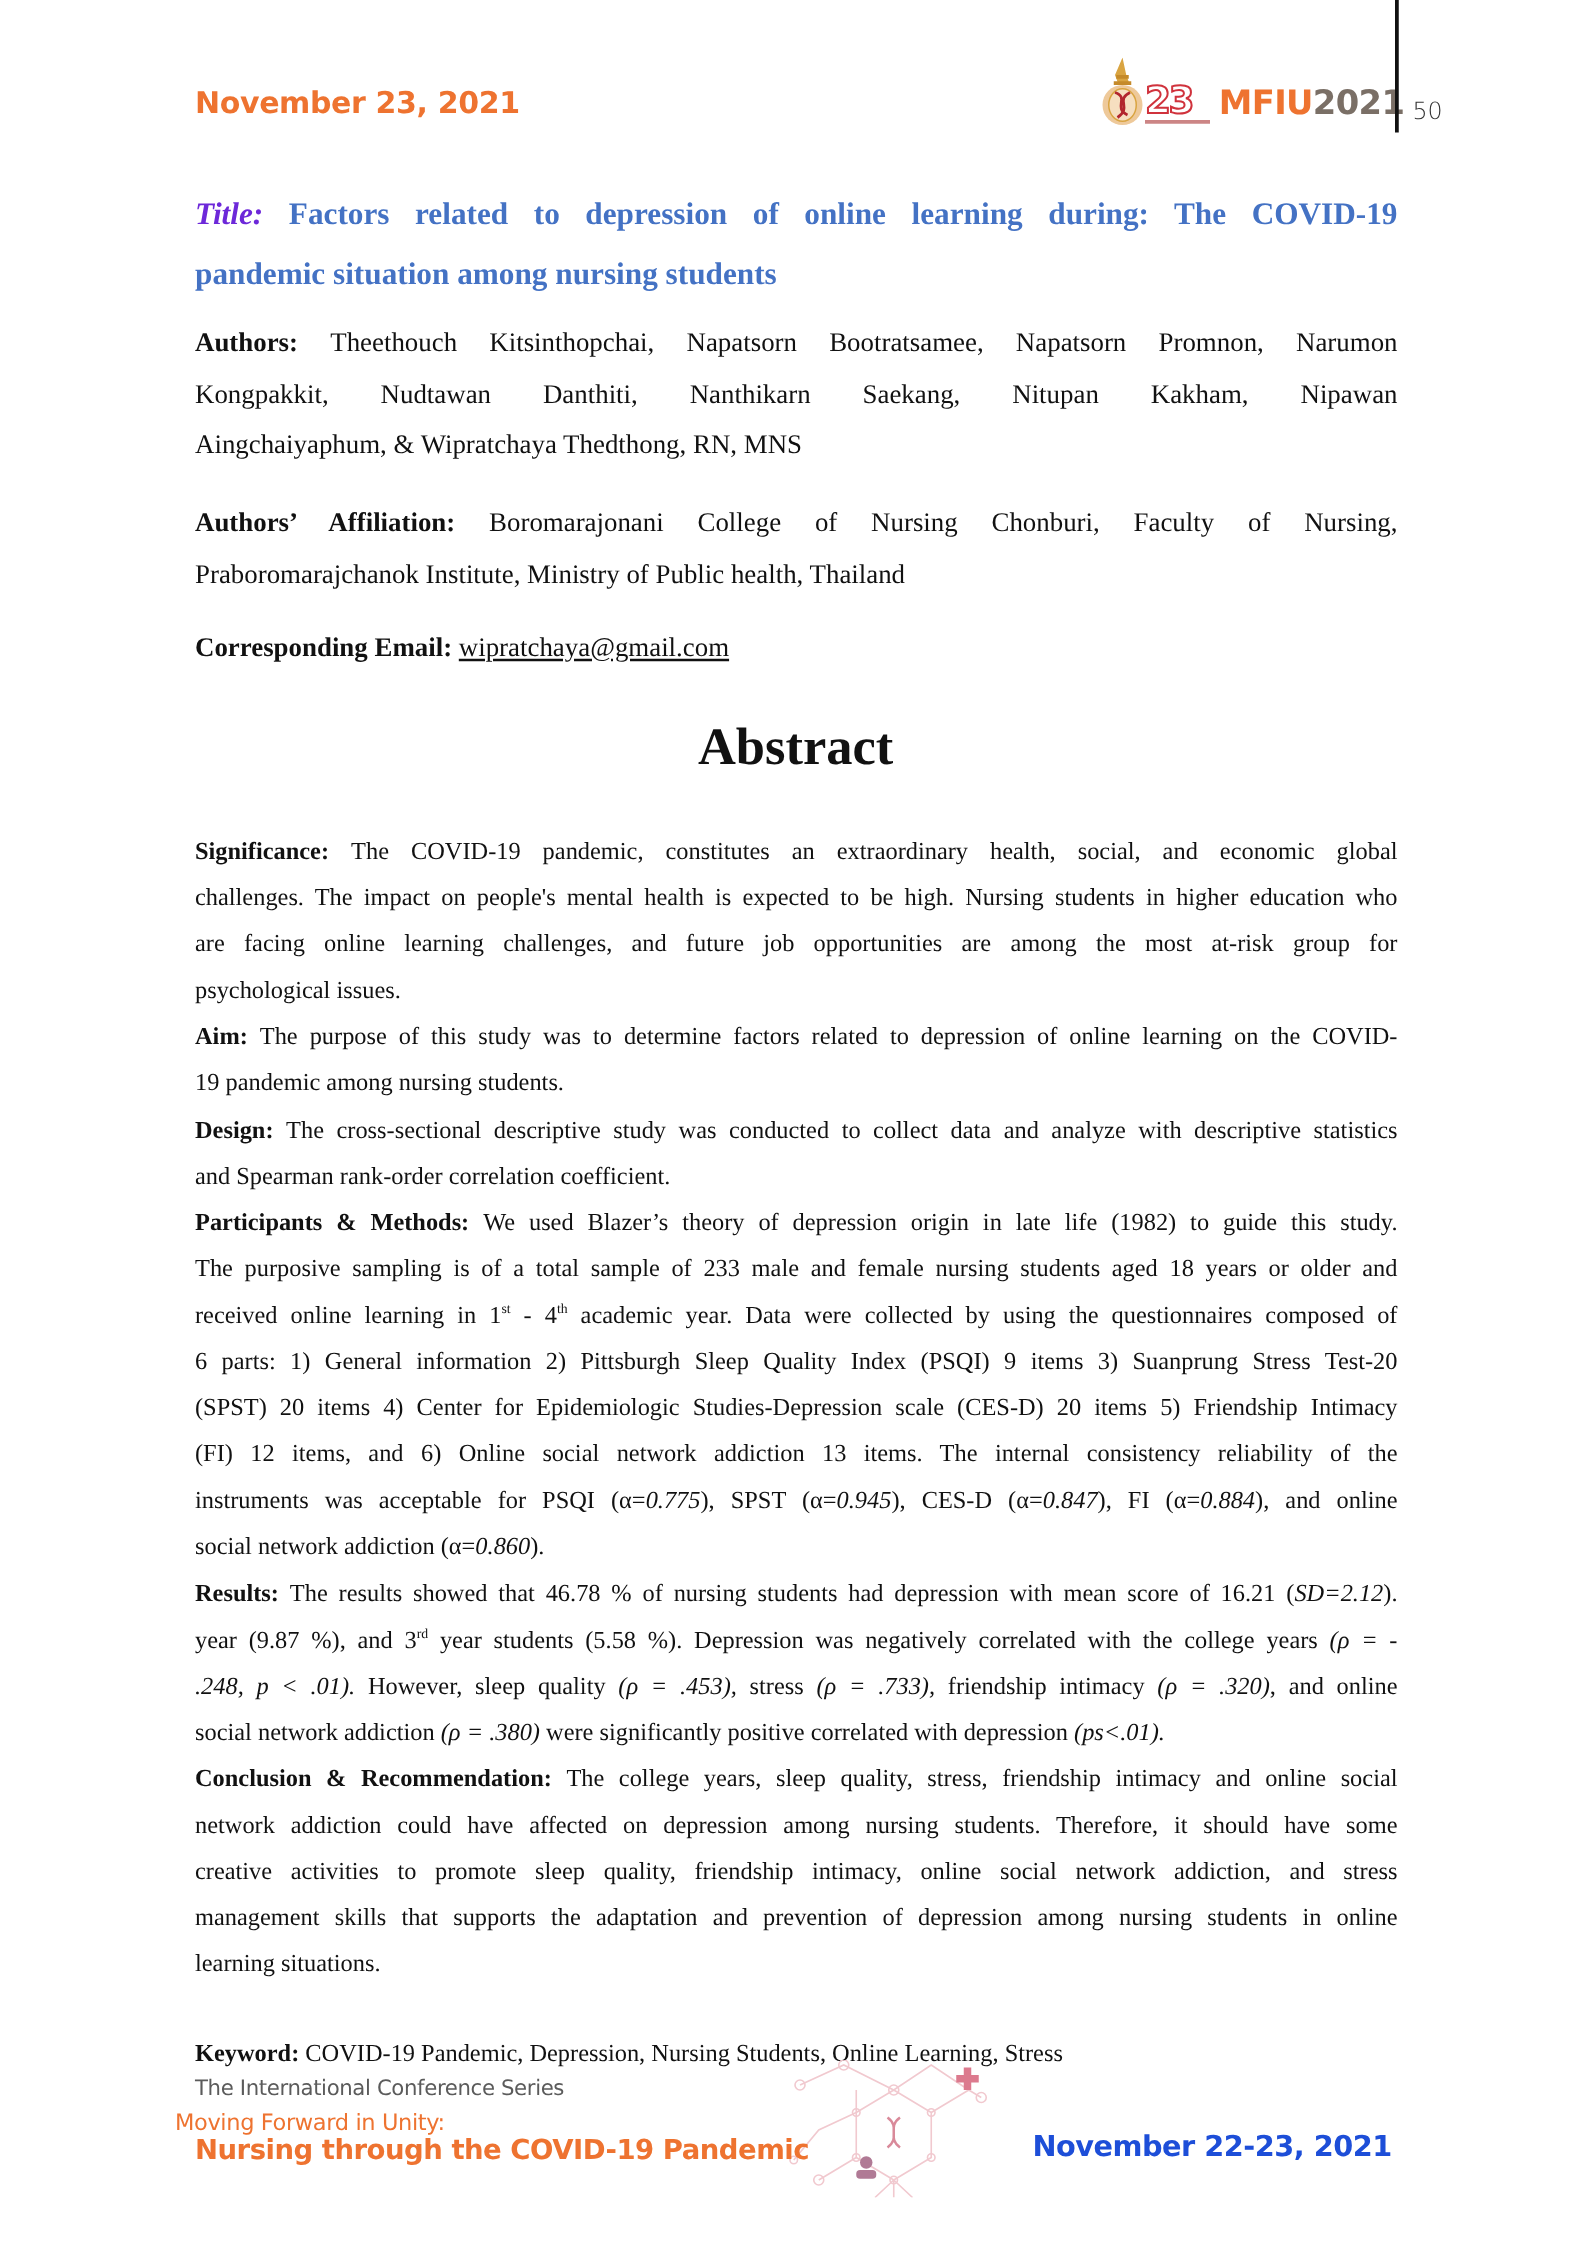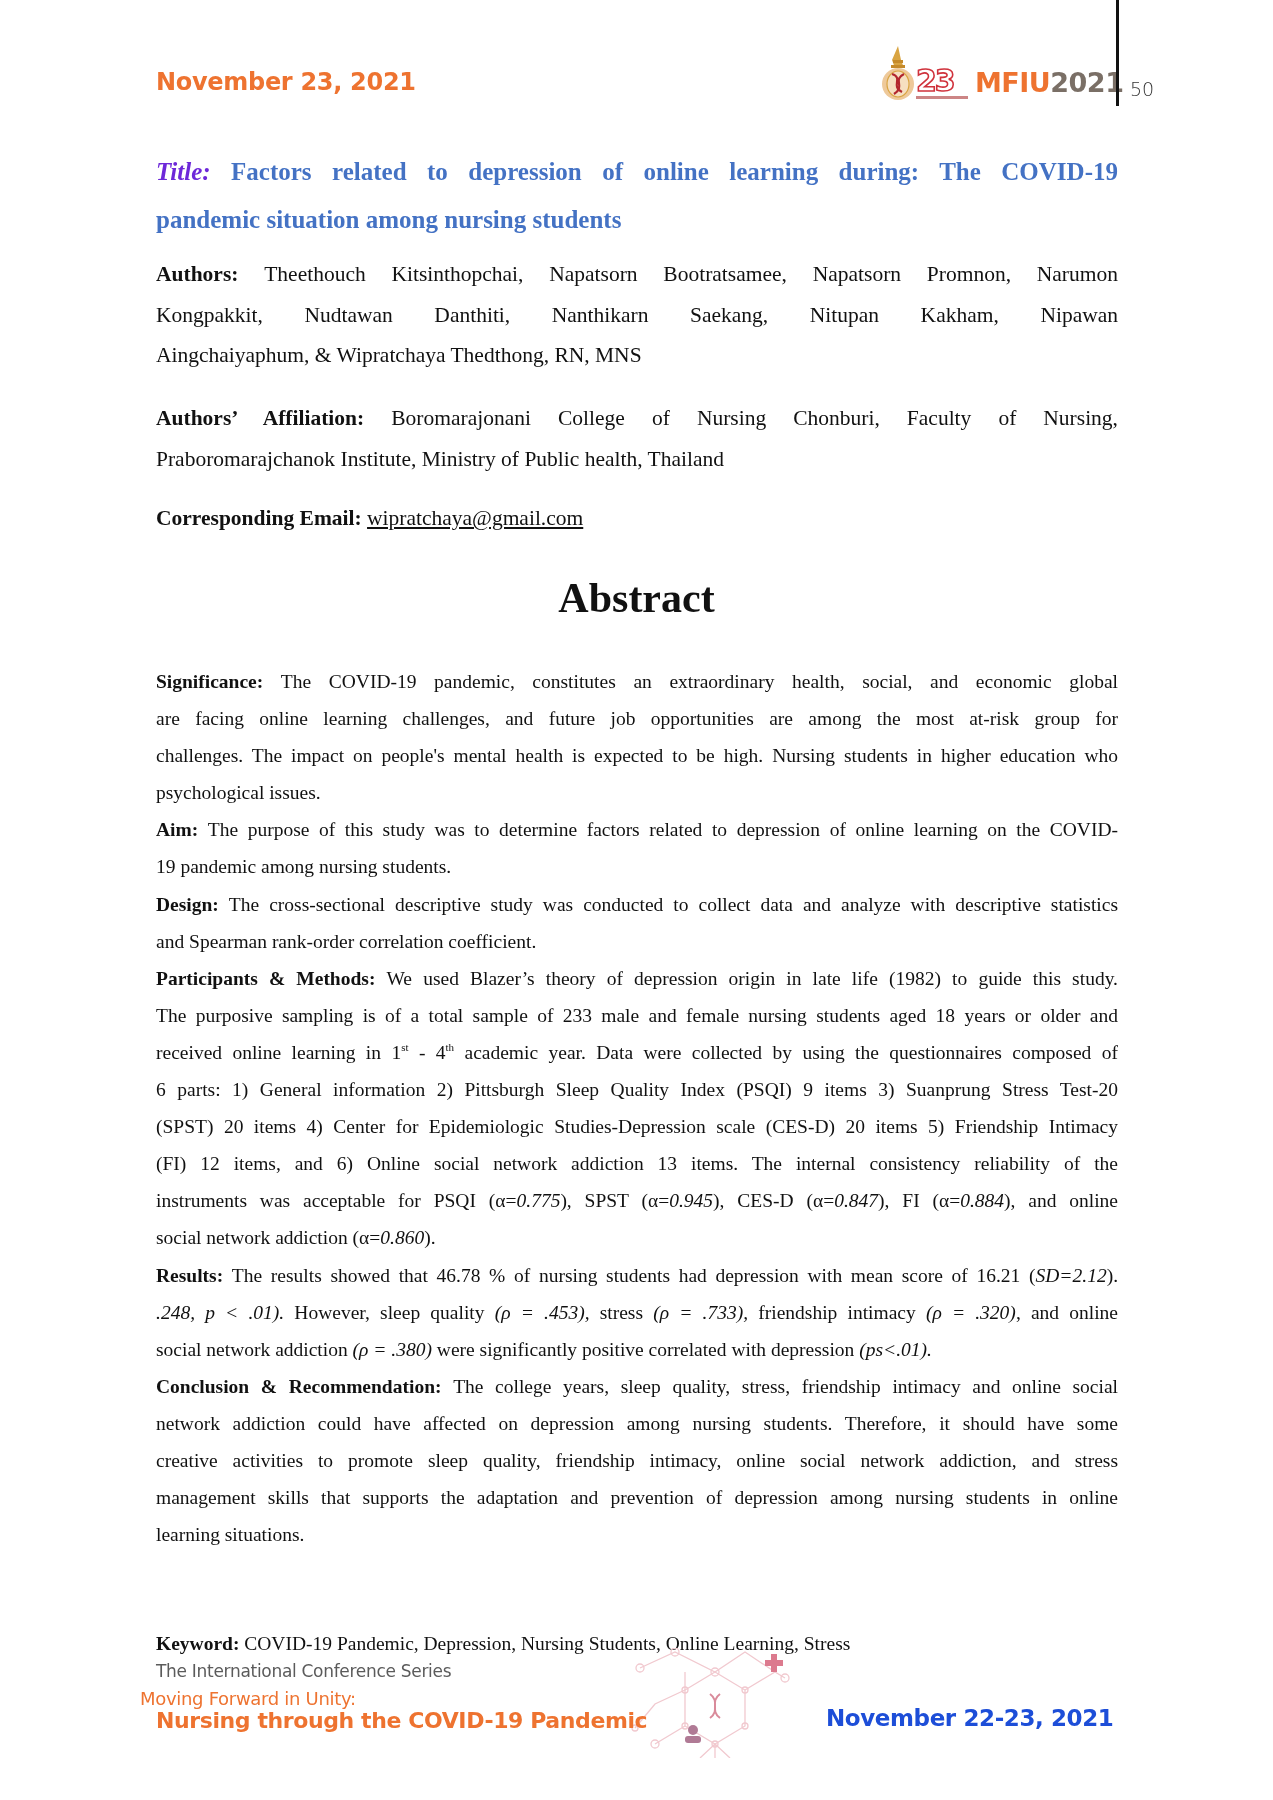--- a/index.html
+++ b/index.html
@@ -72,22 +72,22 @@
     <div class="line last" style="white-space: normal;"><span>Praboromarajchanok Institute, Ministry of Public health, Thailand</span></div>
   </div>
 <div class="abs lines meta email">
     <div class="line last" style="white-space: normal;"><b>Corresponding Email: </b><span class="u">wipratchaya@gmail.com</span></div>
   </div>
 
 <div class="abs abstract-h">Abstract</div>
 <div class="abs lines body">
   <div>
       <div class="line" style="white-space: normal; margin-top: 20px;"><b>Significance: </b><span>The COVID-19 pandemic, constitutes an extraordinary health, social, and economic global</span></div>
+      <div class="line" style="white-space: normal;"><span>challenges. The impact on people's mental health is expected to be high. Nursing students in higher education who</span></div>
       <div class="line" style="white-space: normal;"><span>are facing online learning challenges, and future job opportunities are among the most at-risk group for</span></div>
-      <div class="line" style="white-space: normal;"><span>challenges. The impact on people's mental health is expected to be high. Nursing students in higher education who</span></div>
       <div class="line last" style="white-space: normal;"><span>psychological issues.</span></div>
     </div>
   <div>
       <div class="line" style="white-space: normal;"><b>Aim: </b><span>The purpose of this study was to determine factors related to depression of online learning  on the COVID-</span></div>
       <div class="line last" style="white-space: normal;"><span>19 pandemic among nursing students.</span></div>
     </div>
   <div>
       <div class="line" style="white-space: normal;"><b>Design: </b><span>The cross-sectional descriptive study was conducted to collect data and analyze with descriptive statistics</span></div>
       <div class="line last" style="white-space: normal;"><span>and Spearman rank-order correlation coefficient.</span></div>
     </div>
@@ -96,20 +96,21 @@
       <div class="line" style="white-space: normal;"><span>The purposive sampling is of a total sample of 233 male and female nursing students aged 18 years or older and</span></div>
       <div class="line" style="white-space: normal;"><span>received online learning in 1</span><sup>st</sup><span> - 4</span><sup>th</sup><span> academic year. Data were collected by using the questionnaires composed of</span></div>
       <div class="line" style="white-space: normal;"><span>6 parts: 1) General information 2) Pittsburgh Sleep Quality Index (PSQI) 9 items 3) Suanprung Stress Test-20</span></div>
       <div class="line" style="white-space: normal;"><span>(SPST) 20 items 4) Center for Epidemiologic Studies-Depression scale (CES-D) 20 items 5) Friendship Intimacy</span></div>
       <div class="line" style="white-space: normal;"><span>(FI) 12 items, and 6) Online social network addiction 13 items. The internal consistency reliability of the</span></div>
       <div class="line" style="white-space: normal;"><span>instruments was acceptable for PSQI (α=</span><i>0.775</i><span>), SPST (α=</span><i>0.945</i><span>), CES-D (α=</span><i>0.847</i><span>), FI (α=</span><i>0.884</i><span>), and online</span></div>
       <div class="line last" style="white-space: normal;"><span>social network addiction (α=</span><i>0.860</i><span>).</span></div>
     </div>
   <div>
       <div class="line" style="white-space: normal;"><b>Results: </b><span>The results showed that 46.78 % of nursing students had depression with mean score of 16.21 (</span><i>SD=2.12</i><span>).</span></div>
+      <div class="line" style="white-space: normal;"><span>year (9.87 %), and 3</span><sup>rd</sup><span> year students (5.58 %). Depression was negatively correlated with the college years </span><i>(ρ = -</i></div>
       <div class="line" style="white-space: normal;"><i>.248, p &lt; .01).</i><span> However, sleep quality </span><i>(ρ = .453),</i><span> stress </span><i>(ρ = .733),</i><span> friendship intimacy </span><i>(ρ = .320)</i><span>, and online</span></div>
       <div class="line last" style="white-space: normal;"><span>social network addiction </span><i>(ρ = .380)</i><span> were significantly positive correlated with depression </span><i>(ps&lt;.01).</i></div>
     </div>
   <div>
       <div class="line" style="white-space: normal;"><b>Conclusion &amp; Recommendation: </b><span>The college years, sleep quality, stress, friendship intimacy and online social</span></div>
       <div class="line" style="white-space: normal;"><span>network addiction could have affected on depression among nursing students. Therefore, it should have some</span></div>
       <div class="line" style="white-space: normal;"><span>creative activities to promote sleep quality, friendship intimacy, online social network addiction, and stress</span></div>
       <div class="line" style="white-space: normal;"><span>management skills that supports the adaptation and prevention of depression among nursing students in online</span></div>
       <div class="line last" style="white-space: normal;"><span>learning situations.</span></div>
     </div>

